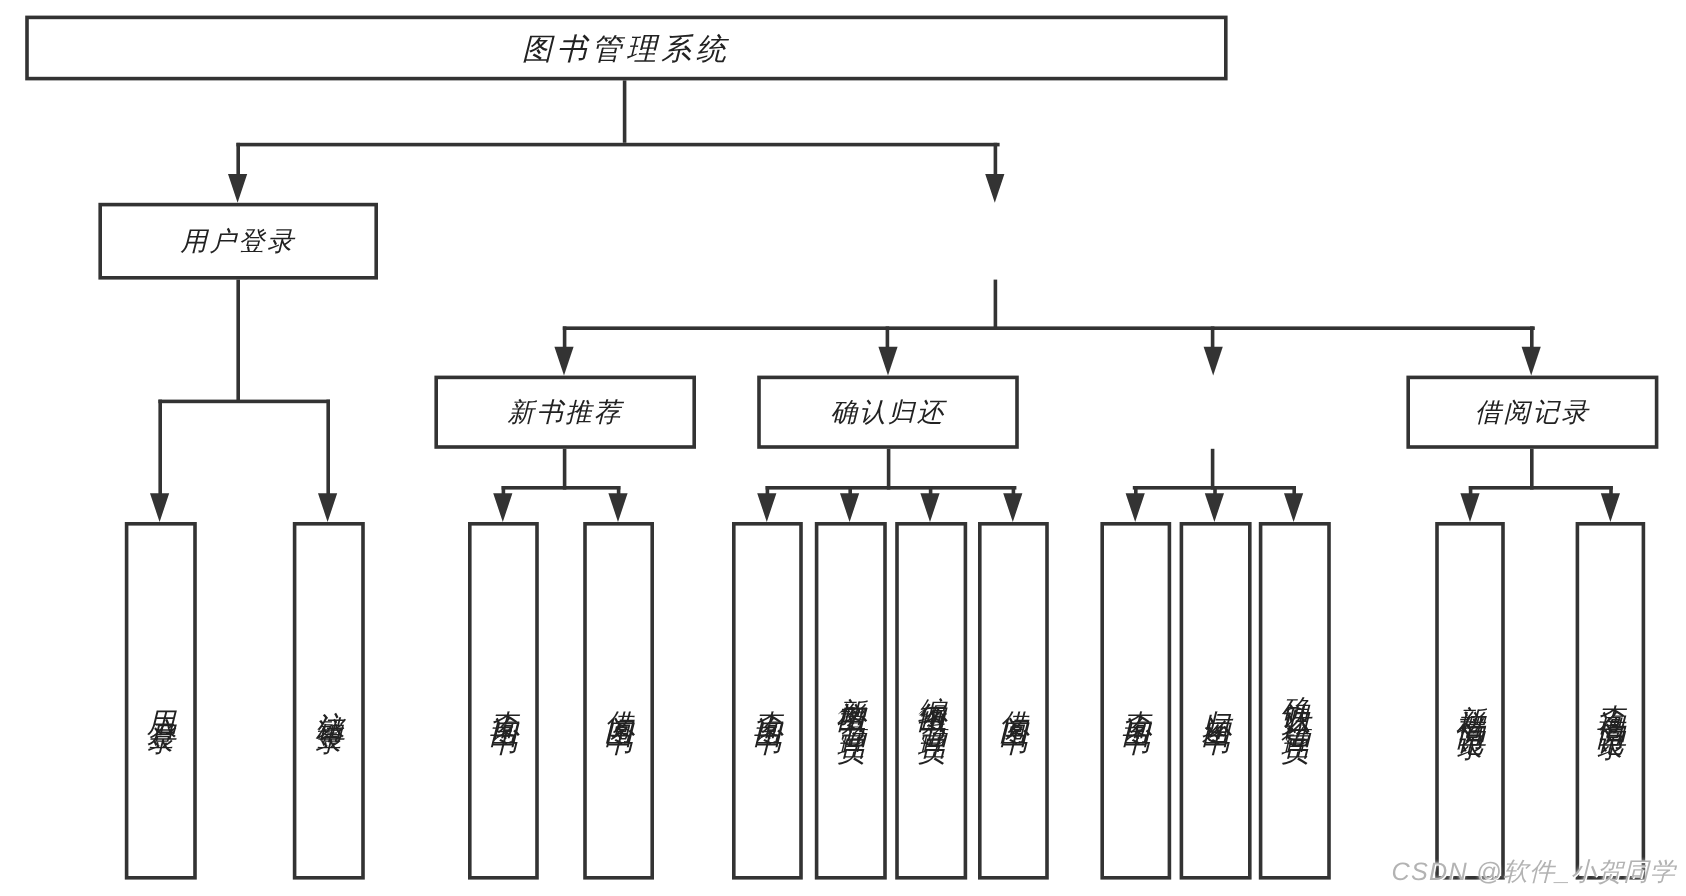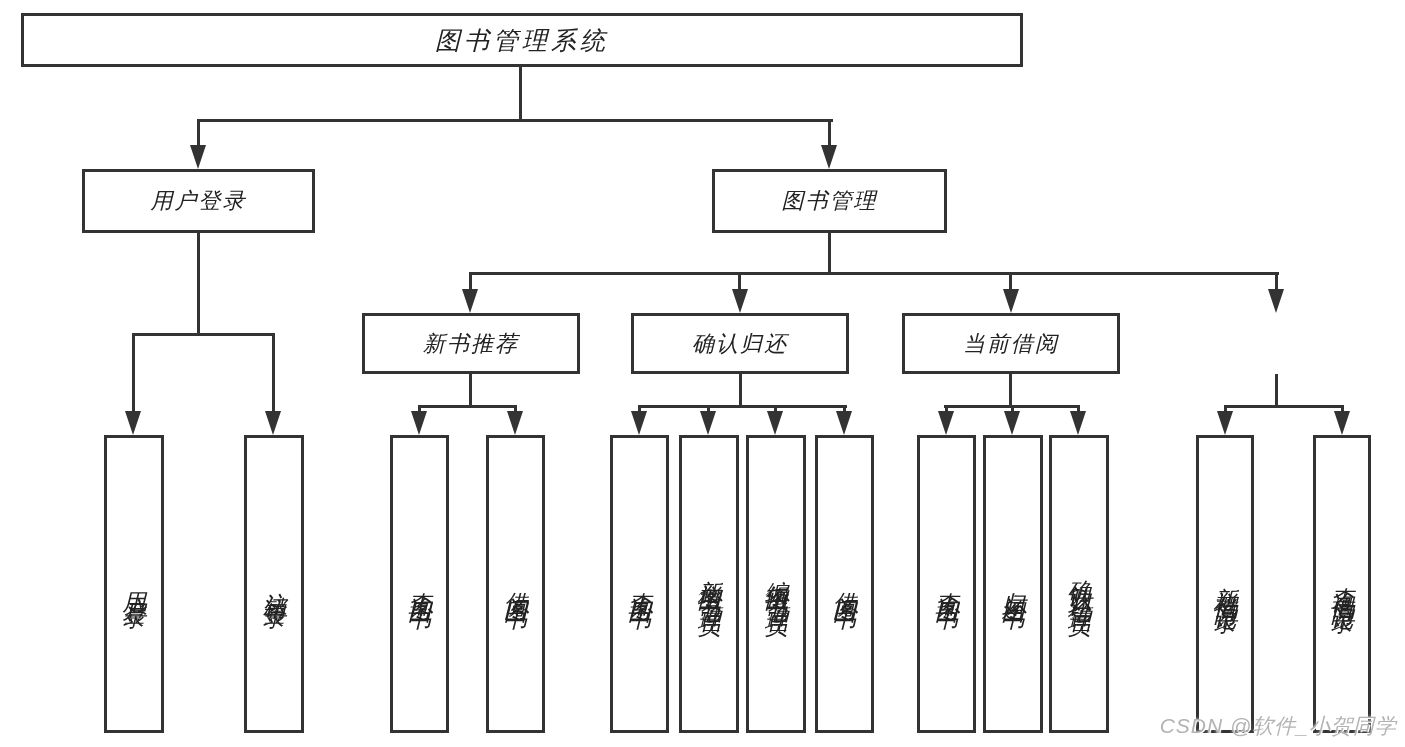--- a/index.html
+++ b/index.html
@@ -34,25 +34,24 @@
   }
 </style>
 </head>
 <body>
 
 <div class="canvas">
 
   <div class="node hbox root" style="left:21px; top:13px; width:1002px; height:54px;">图书管理系统</div>
 
   <div class="node hbox" style="left:82px; top:169px; width:233px; height:64px;">用户登录</div>
-  <div class="node hbox" style="left:712px; top:169px; width:235px; height:64px;">图书管理</div>
 
   <div class="node hbox" style="left:362px; top:313px; width:218px; height:61px;text-align:right;">新书推荐</div>
   <div class="node hbox" style="left:631px; top:313px; width:218px; height:61px;">确认归还</div>
-  <div class="node hbox" style="left:902px; top:313px; width:218px; height:61px;">当前借阅</div>
+  <div class="node hbox" style="left:1172px; top:313px; width:210px; height:61px;">借阅记录</div>
 
   <div class="node vbox" style="left:104px; top:435px; width:60px; height:298px;">用户登录</div>
   <div class="node vbox" style="left:244px; top:435px; width:60px; height:298px;">注销登录</div>
 
   <div class="node vbox" style="left:390px; top:435px; width:59px; height:298px;">查询图书</div>
   <div class="node vbox" style="left:486px; top:435px; width:59px; height:298px;">借阅图书</div>
 
   <div class="node vbox" style="left:610px; top:435px; width:59px; height:298px;">查询图书</div>
   <div class="node vbox" style="left:679px; top:435px; width:60px; height:298px;">新增图书（管理员）</div>
   <div class="node vbox" style="left:746px; top:435px; width:60px; height:298px;">编辑图书（管理员）</div>

